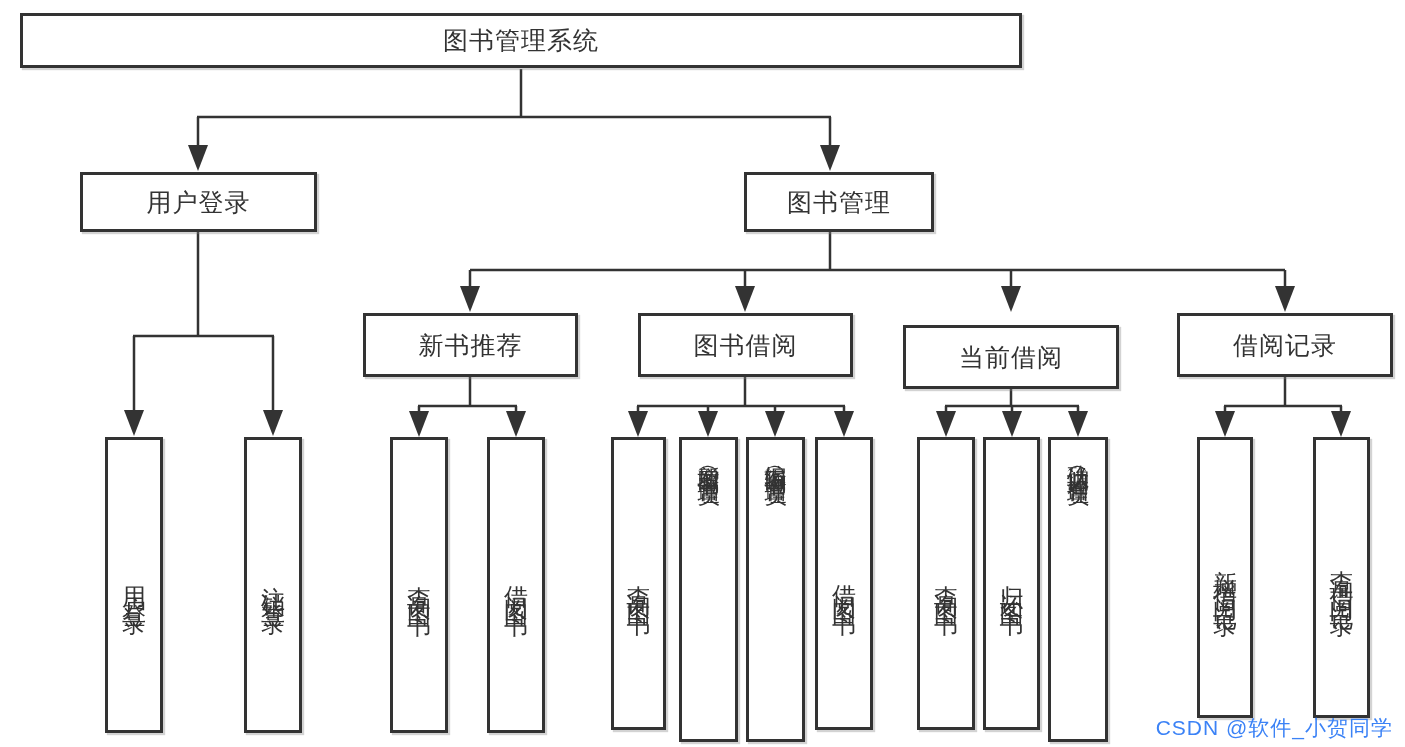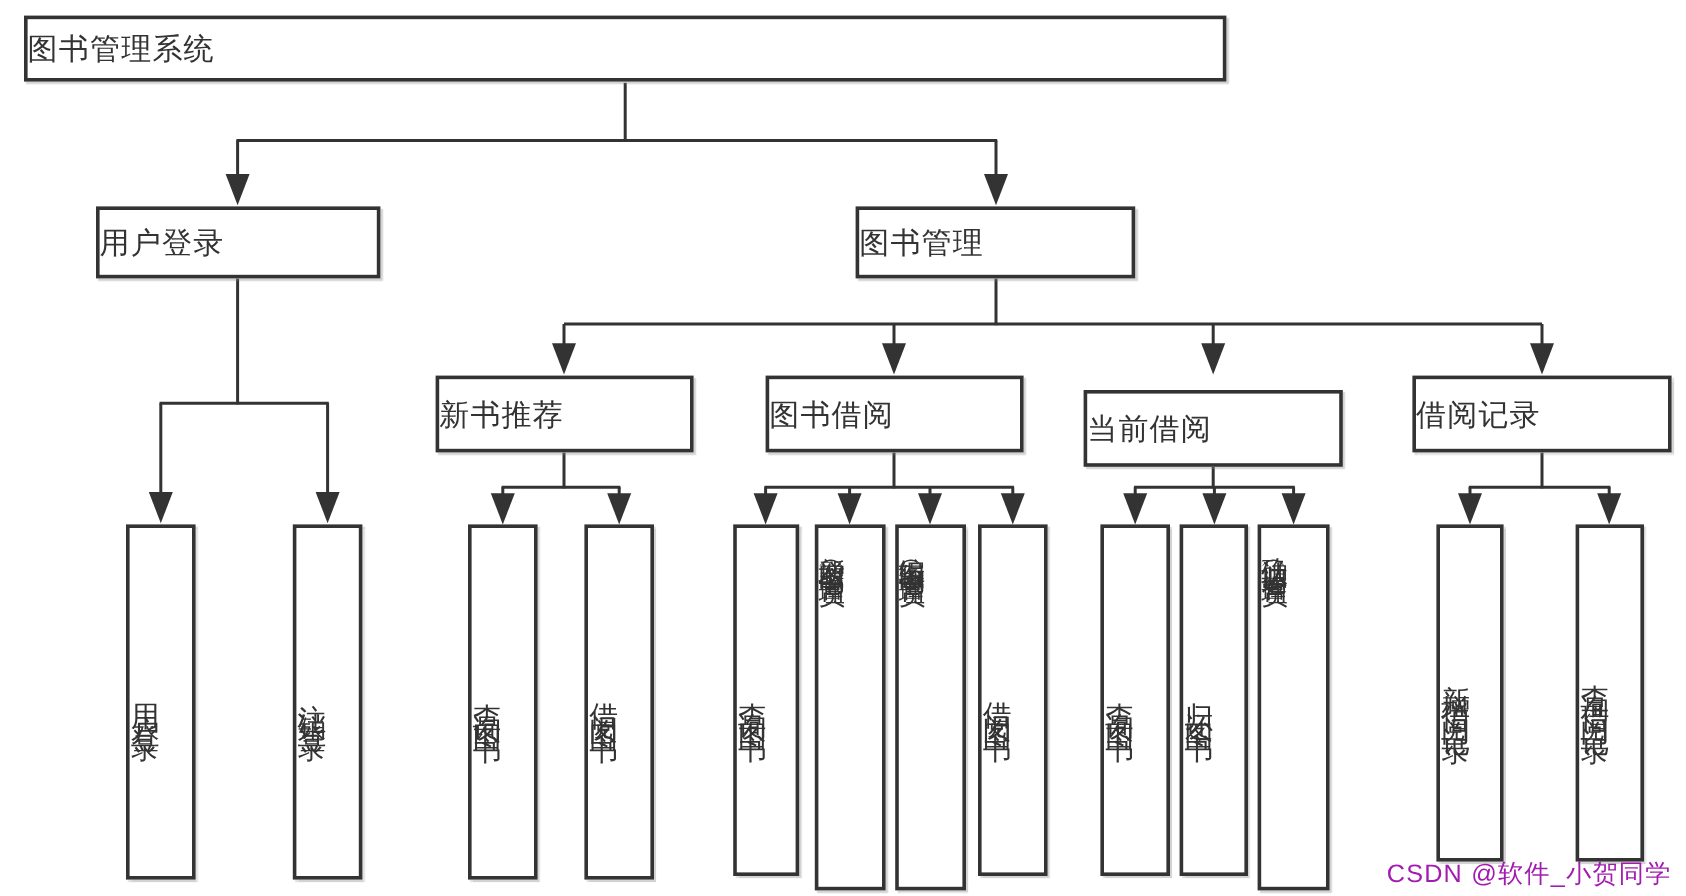--- a/index.html
+++ b/index.html
@@ -17,40 +17,40 @@
     width: 1405px; height: 747px;
   }
   .node {
     position: absolute;
     box-sizing: border-box;
     border: 3px solid #333333;
     background: #ffffff;
     color: #333333;
     display: flex;
     align-items: center;
-    justify-content: flex-start;
+    justify-content: center;
     box-shadow: 2px 2px 1px rgba(130,130,130,0.35);
   }
   .hnode { font-size: 25px; letter-spacing: 1px; }
   .vnode .vtext {
     writing-mode: vertical-lr;
     text-orientation: mixed;
     font-size: 24px;
     letter-spacing: 9px;
     color: #333333;
     line-height: 1;
   }
   .vnode.long { align-items: flex-start; padding-top: 7px; }
   .vnode.long .vtext { font-size: 22px; letter-spacing: 3px; }
   .watermark {
     position: absolute;
     right: 12px;
     bottom: 5px;
     font-size: 21px;
-    color: #a21caf;
+    color: #3b82f6;
     letter-spacing: 1px;
     white-space: nowrap;
   }
 </style>
 </head>
 <body>
 
 <div class="canvas">
 
   <svg class="connectors" viewBox="0 0 1405 747" xmlns="http://www.w3.org/2000/svg">
@@ -126,21 +126,21 @@
     </g>
   </svg>
 
   <div class="node hnode" style="left:20px; top:13px; width:1002px; height:55px;">
     <span>图书管理系统</span>
   </div>
 
   <div class="node hnode" style="left:80px; top:172px; width:237px; height:60px;">
     <span>用户登录</span>
   </div>
-  <div class="node hnode" style="left:713px; top:172px; width:233px; height:60px;">
+  <div class="node hnode" style="left:744px; top:172px; width:190px; height:60px;">
     <span>图书管理</span>
   </div>
 
   <div class="node hnode" style="left:363px; top:313px; width:215px; height:64px;">
     <span>新书推荐</span>
   </div>
   <div class="node hnode" style="left:638px; top:313px; width:215px; height:64px;">
     <span>图书借阅</span>
   </div>
   <div class="node hnode" style="left:903px; top:313px; width:216px; height:64px;margin-top:12px;">

